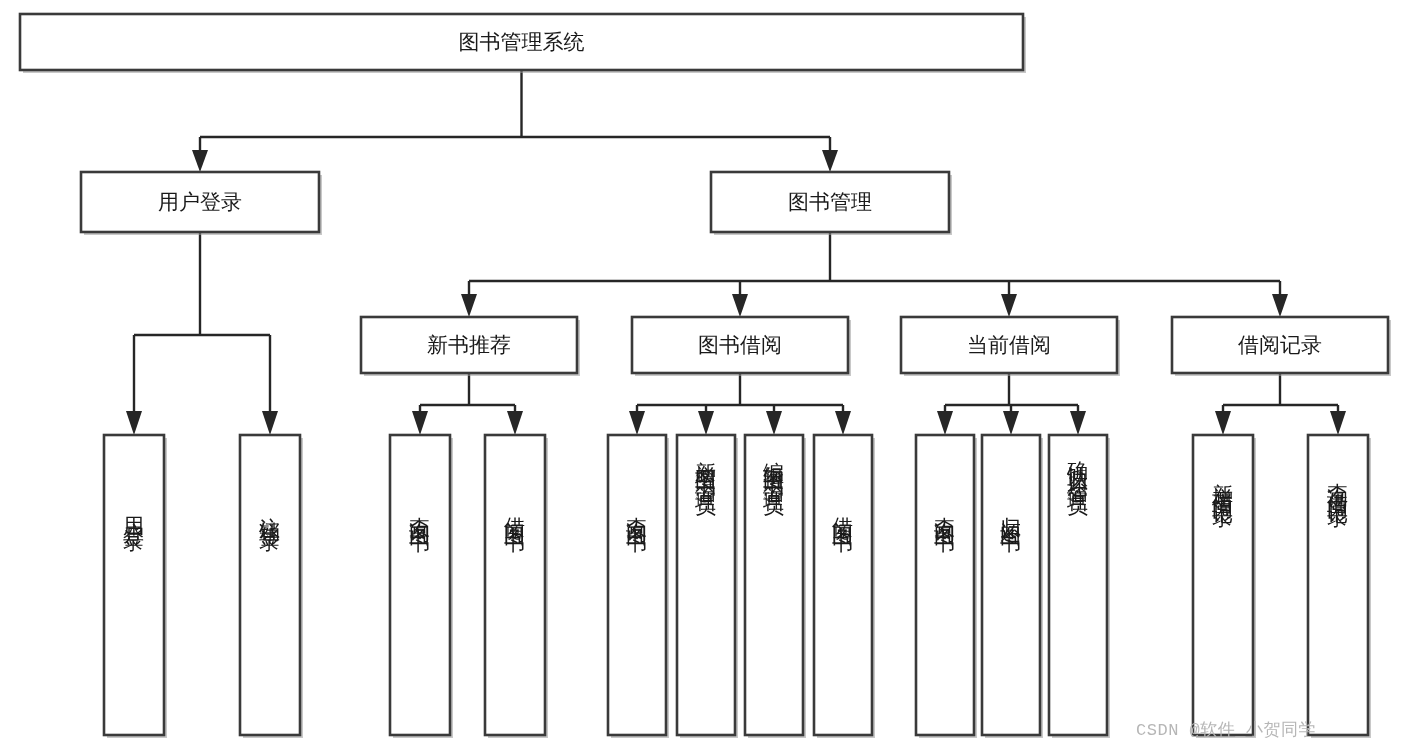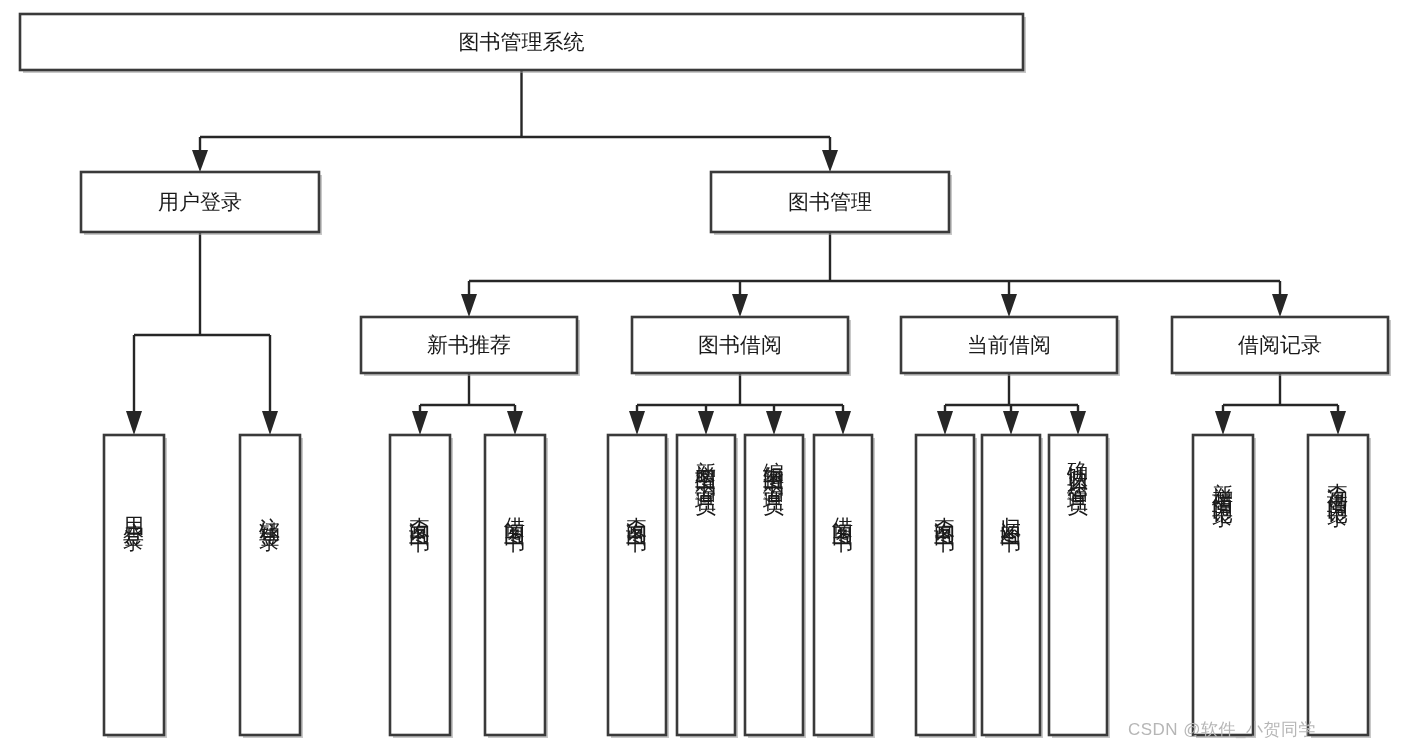--- a/index.html
+++ b/index.html
@@ -66,21 +66,21 @@
     font-size: 21px;
     line-height: 1;
     letter-spacing: 5px;
     color: #1a1a1a;
     white-space: nowrap;
   }
   #watermark {
     position: absolute;
     right: 12px;
     bottom: 6px;
-    font-family: Liberation Sans, sans-serif;
+    font-family: Liberation Mono, monospace;
     font-size: 17px;
     color: #b6b6b6;
     letter-spacing: 0.5px;
     white-space: nowrap;
   }
 </style>
 </head>
 <body>
 
 <div id="diagram-root">

